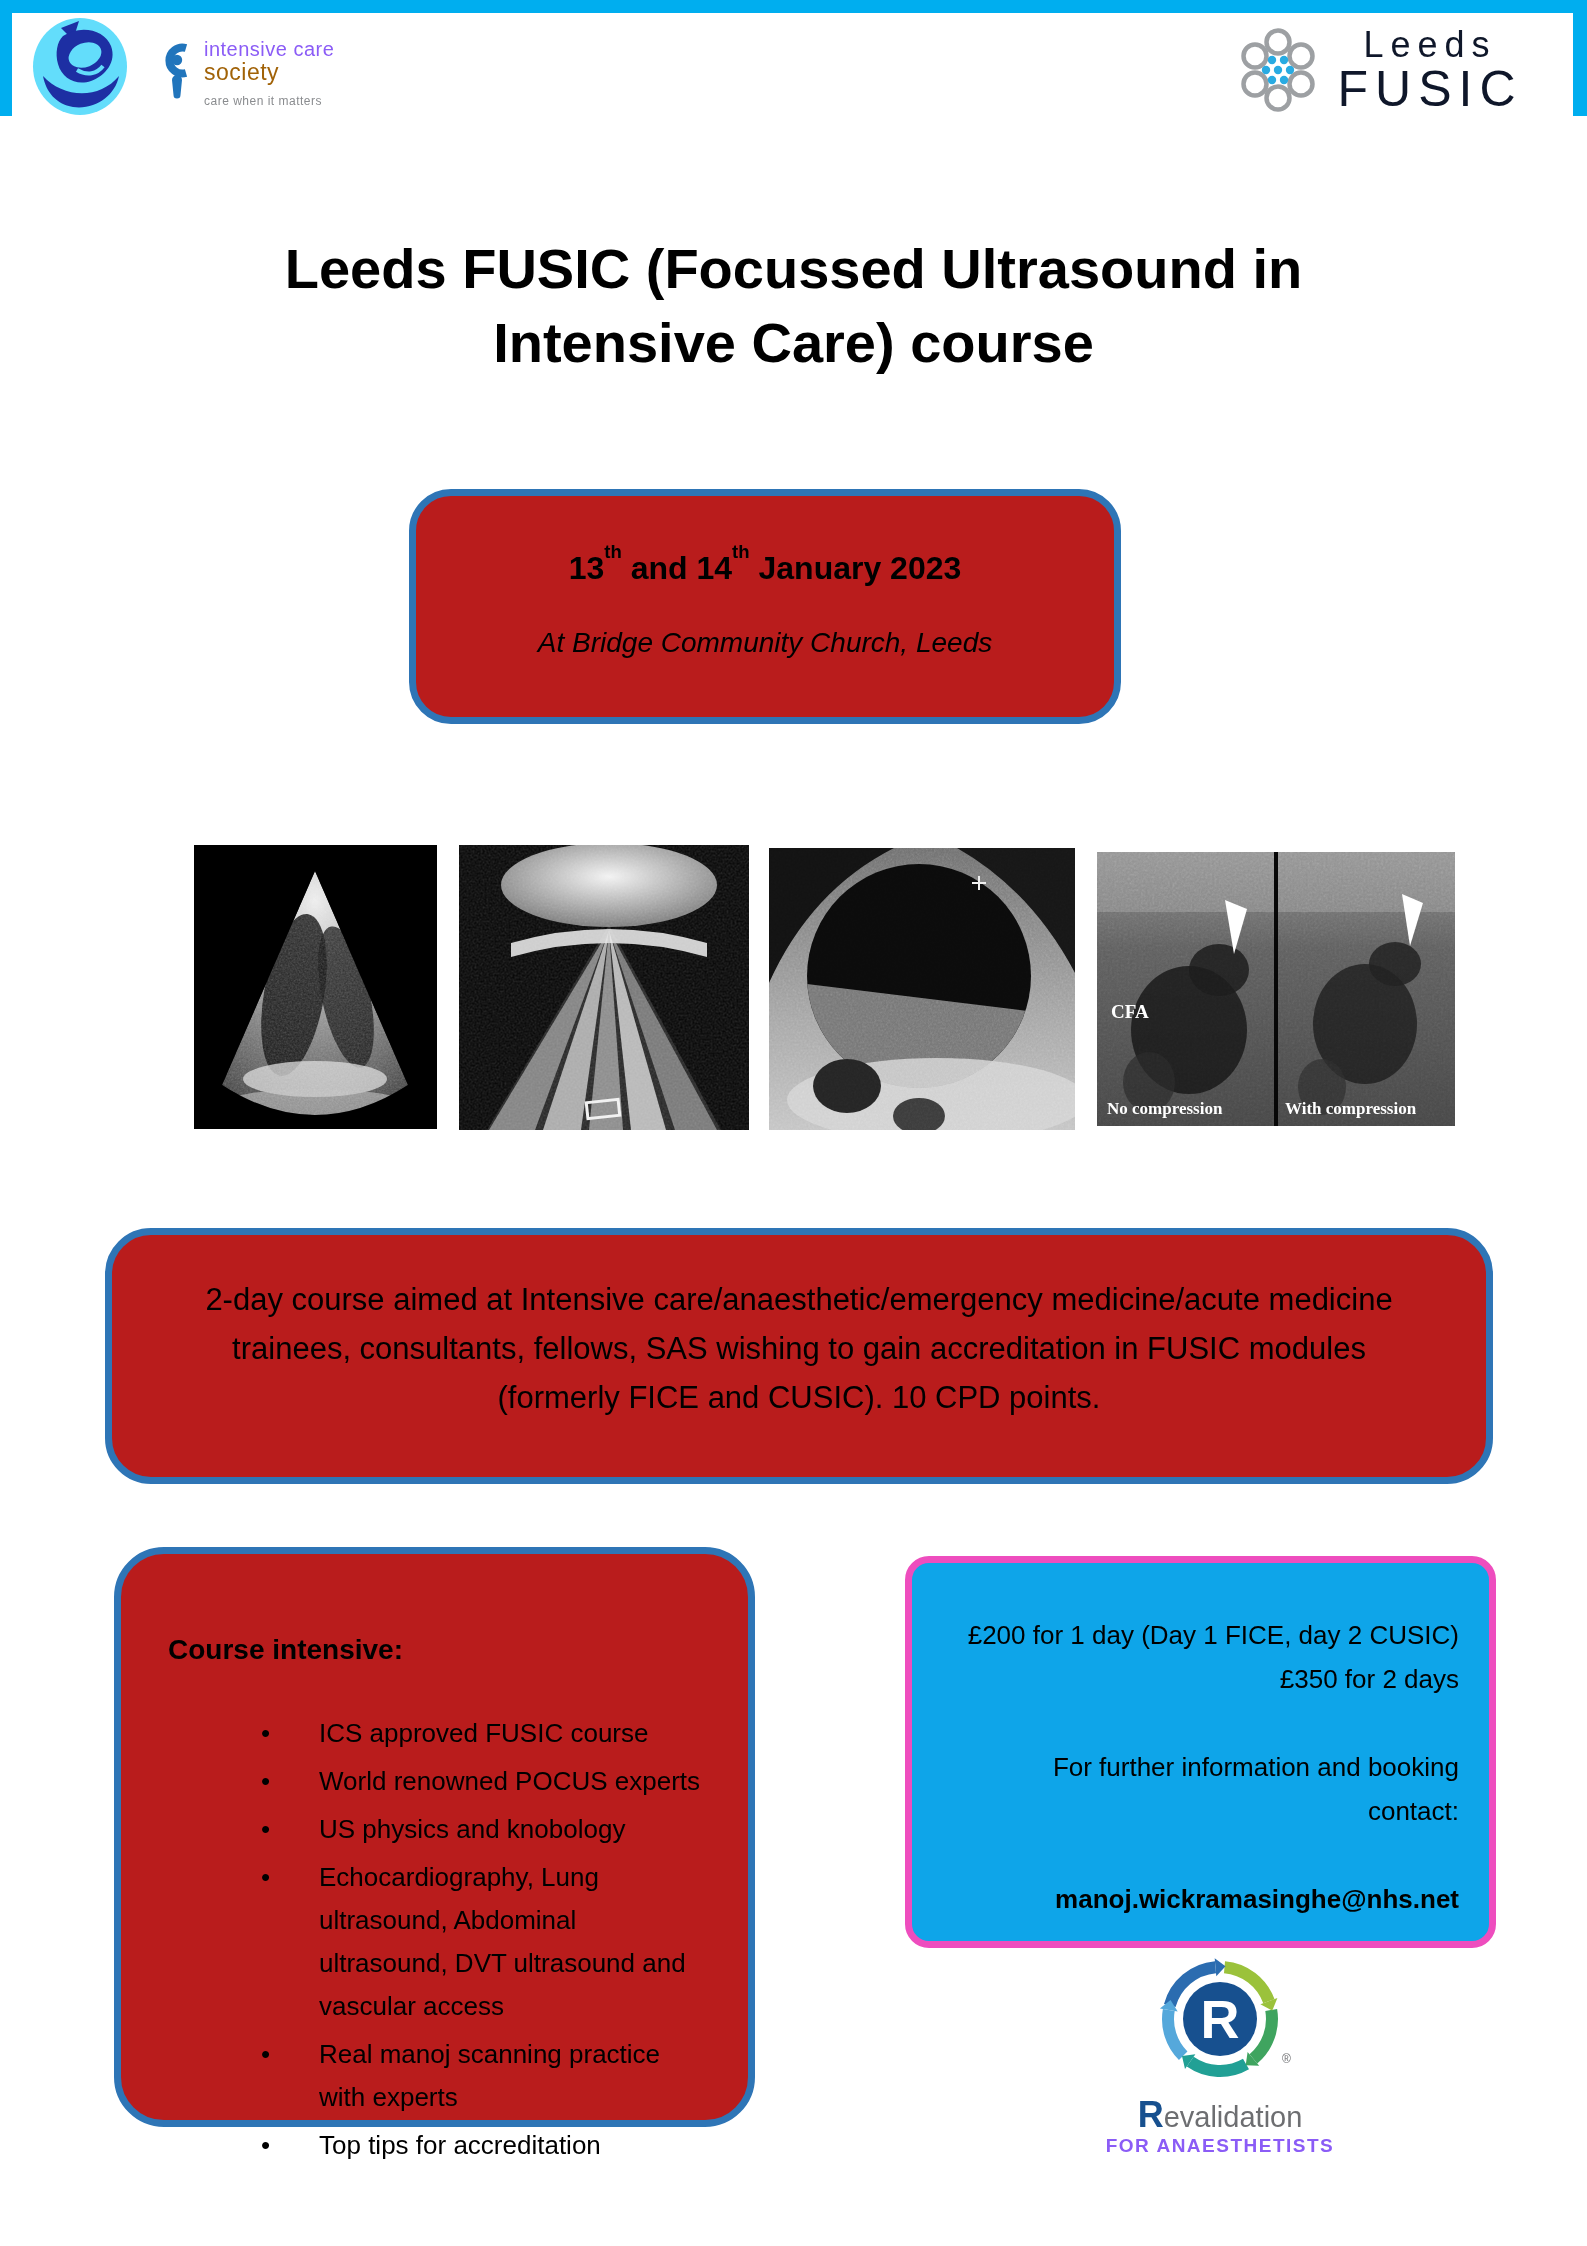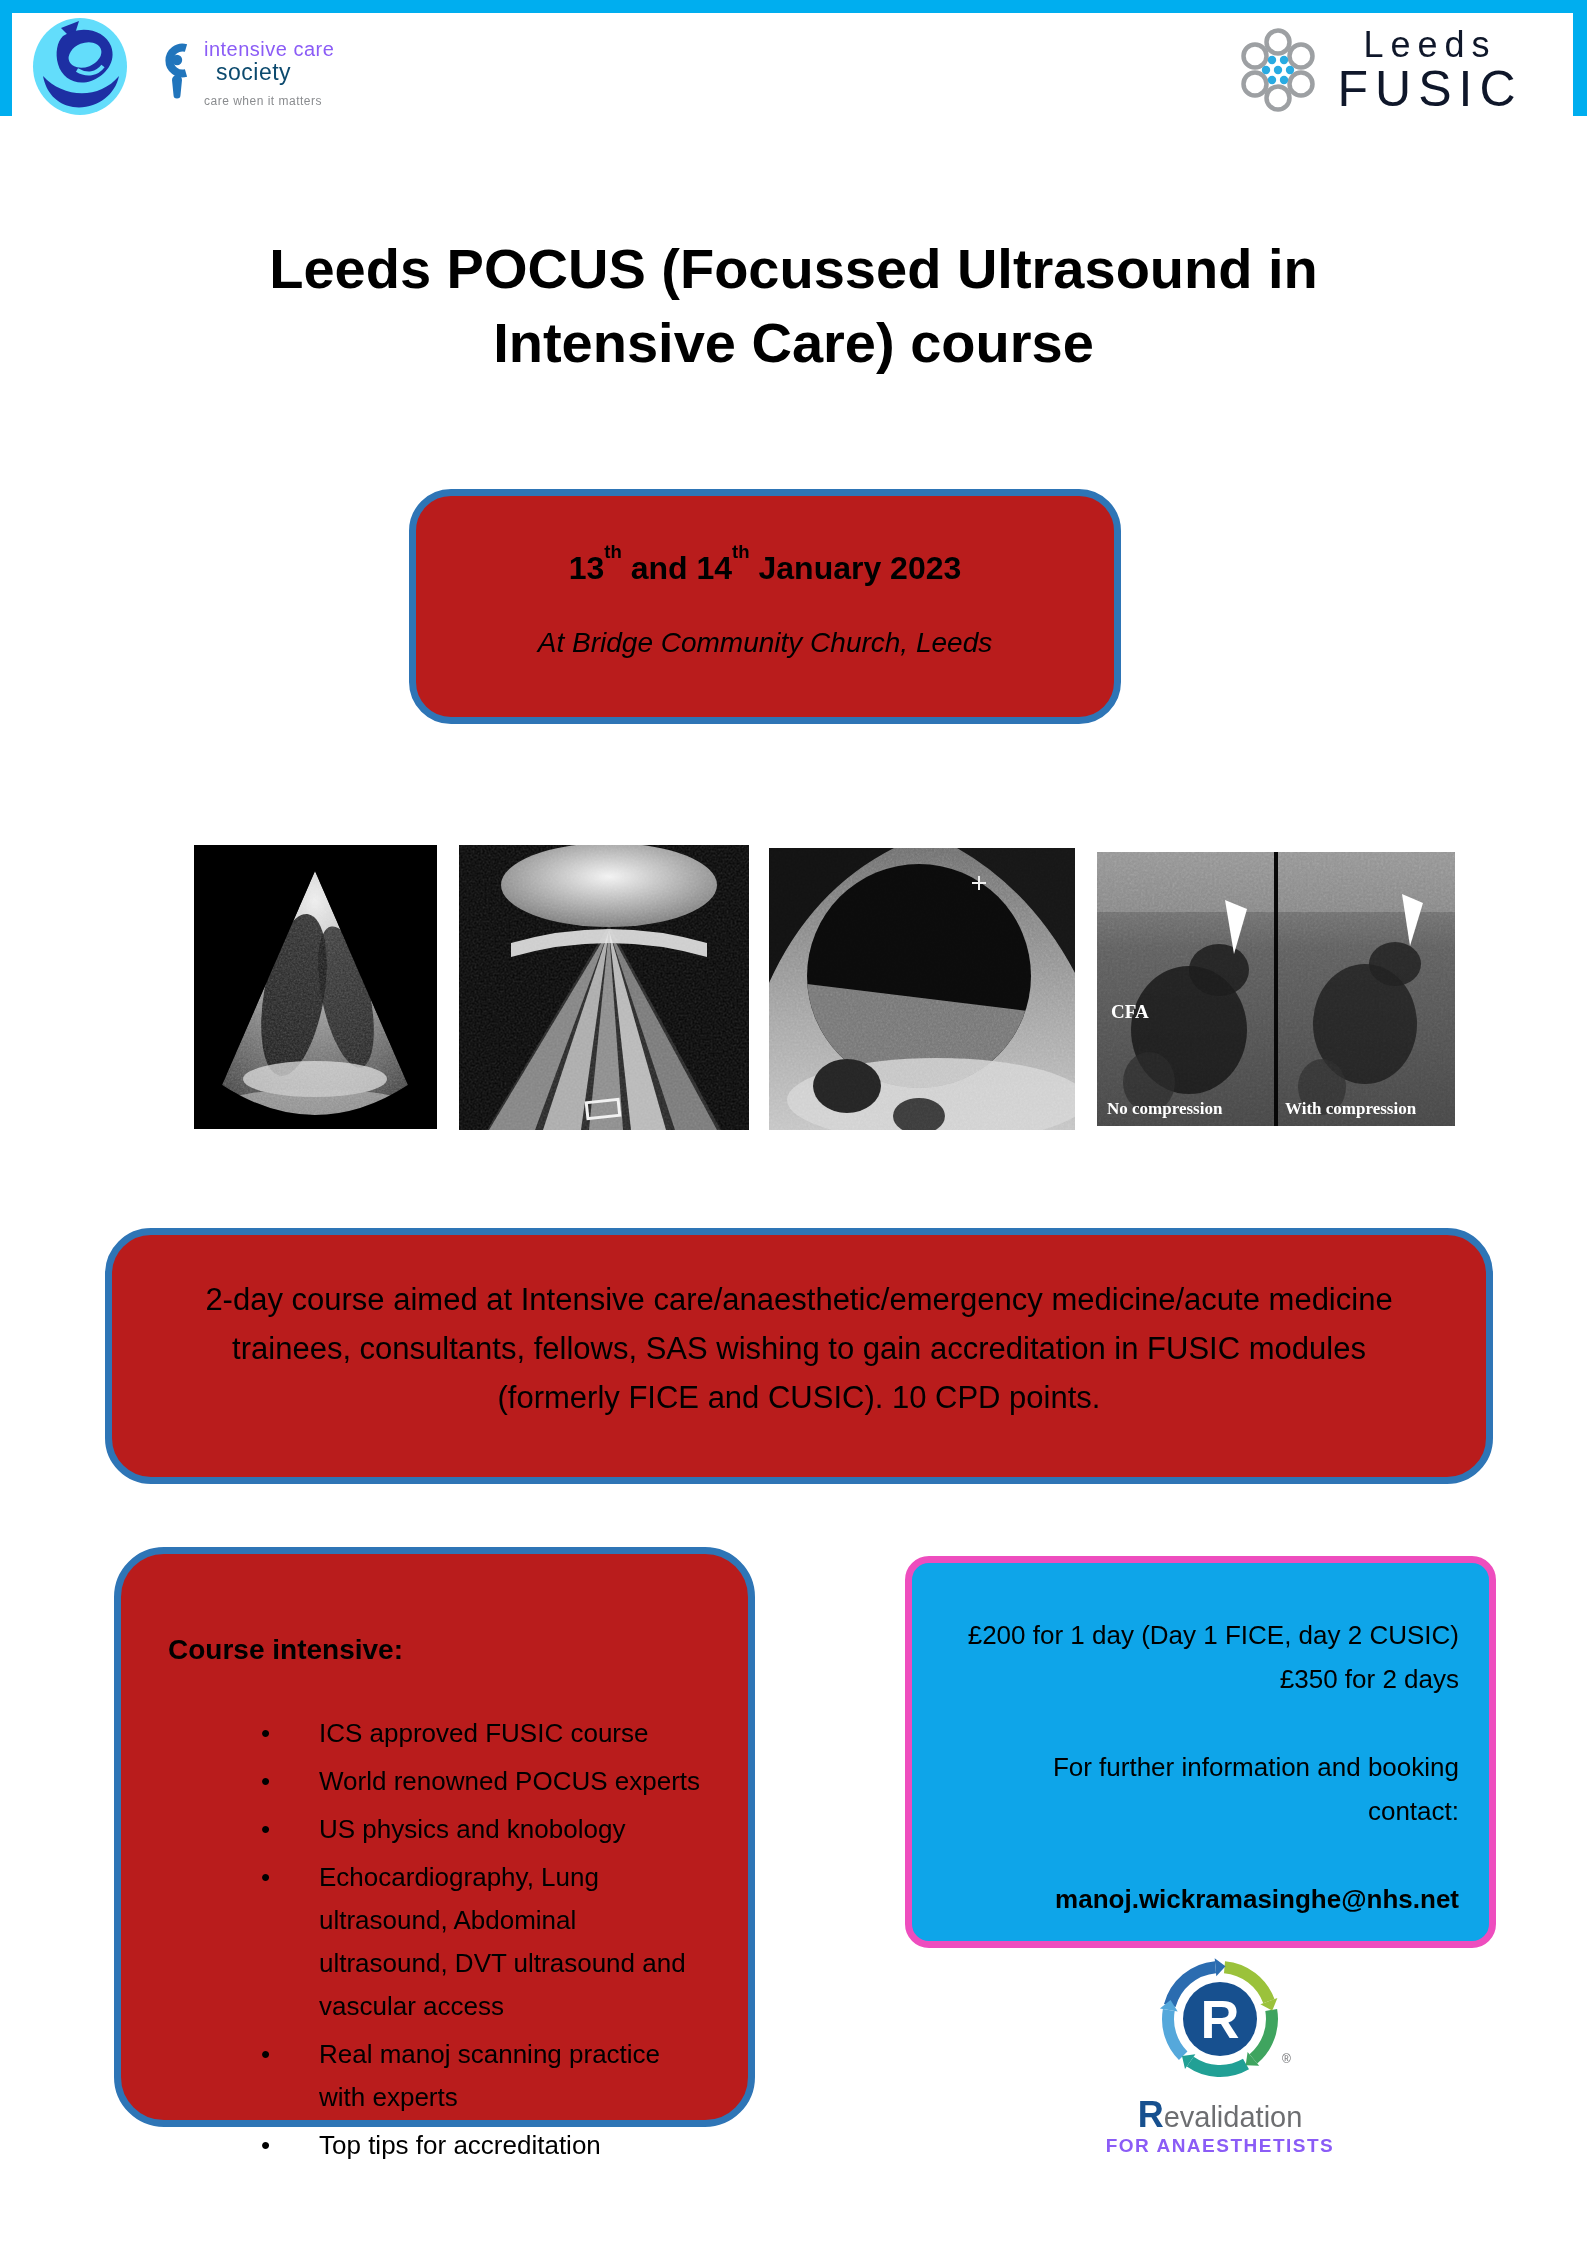--- a/index.html
+++ b/index.html
@@ -12,21 +12,21 @@
   .bar-left  { position:absolute; left:0; top:0; width:12px; height:116px; background:#00AEEF; }
   .bar-right { position:absolute; right:0; top:0; width:14px; height:116px; background:#00AEEF; }
 
   
   .ics-circle { position:absolute; left:33px; top:18px; width:94px; height:97px; border-radius:50%;
                 background:#63DDFB; overflow:hidden; }
   .ics-lockup { position:absolute; left:158px; top:38px; width:320px; }
   .ics-glyph  { position:absolute; left:0; top:4px; }
   .ics-texts  { margin-left:46px; }
   .ics-l1 { font-size:20px; color:#8b5cf6; line-height:22px; letter-spacing:0.5px; }
-  .ics-l2 { font-size:23px; color:#0c4a6e; line-height:25px; letter-spacing:0.5px;margin-left:12px; }
+  .ics-l2 { font-size:23px; color:#a16207; line-height:25px; letter-spacing:0.5px; }
   .ics-tag{ font-size:12px; color:#8A8C8F; margin-top:9px; letter-spacing:0.5px; }
 
   
   .fusic-dots { position:absolute; left:1237px; top:27px; }
   .fusic-text { position:absolute; left:1325px; top:26px; width:210px; text-align:center; color:#0f172a; }
   .fusic-leeds { font-size:36px; letter-spacing:7px; line-height:38px; }
   .fusic-fusic { font-size:50px; letter-spacing:7px; line-height:50px; margin-top:0px; }
 
   
   .title { position:absolute; top:194px; left:0; width:100%; text-align:center;
@@ -124,21 +124,21 @@
       <circle cx="35" cy="53" r="4.2"></circle>
         <circle cx="47" cy="53" r="4.2"></circle>
     </g>
   </svg>
   <div class="fusic-text">
     <div class="fusic-leeds">Leeds</div>
     <div class="fusic-fusic">FUSIC</div>
   </div>
 
   <h1 class="title">
-    <span>Leeds POCUS (Focussed Ultrasound in</span>
+    <span>Leeds FUSIC (Focussed Ultrasound in</span>
     <span>Intensive Care) course</span>
   </h1>
 
   <div class="date-box blue-box">
     <p class="date-line"><span>13</span><sup>th</sup><span> and 14</span><sup>th</sup><span> January 2023</span></p>
     <p class="venue">At Bridge Community Church, Leeds</p>
   </div>
 
   <figure class="us-fig fig-echo">
     <svg width="243" height="284" viewBox="0 0 243 284">

